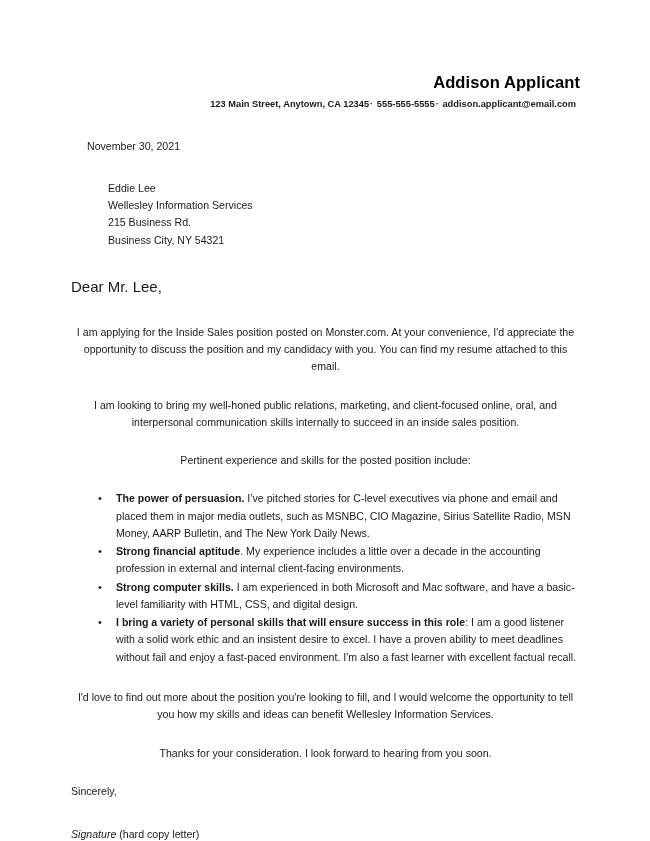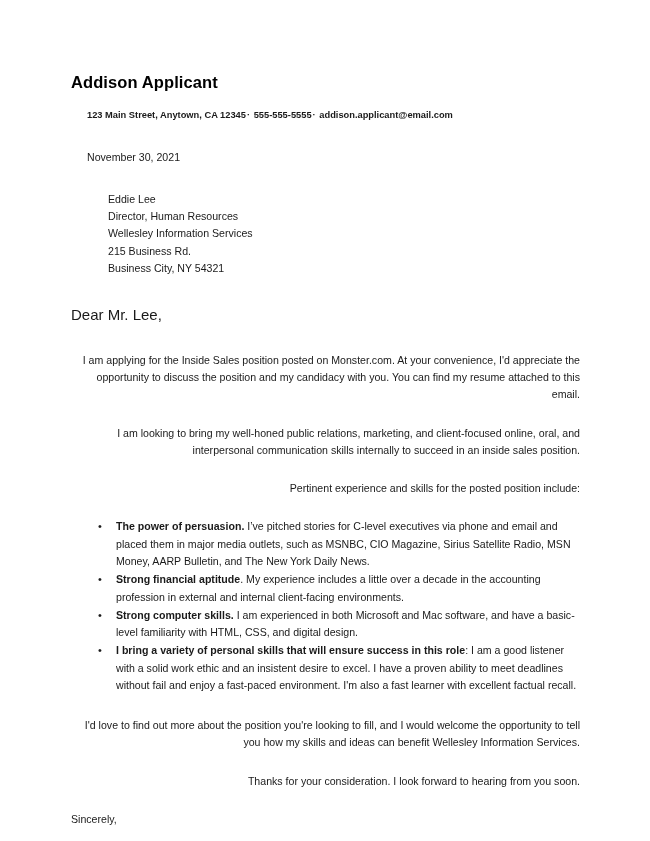--- a/index.html
+++ b/index.html
@@ -21,36 +21,36 @@
     position: absolute;
     left: 0;
     top: 0;
     width: 650px;
     padding: 72px 70px 0 71px;
     box-sizing: border-box;
   }
 
   
   .letterhead {
-    text-align: left;
+    text-align: right;
     margin-bottom: 28px;
   }
   .applicant-name {
     font-size: 16.5px;
     font-weight: bold;
     letter-spacing: 0.1px;
     line-height: 1.25;
     margin: 0 0 5px 0;
     color: #000000;
   }
   .contact-line {
     font-size: 9.3px;
     font-weight: bold;
     line-height: 1.3;
-    margin: 16px;
+    margin: 4px;
     color: #1a1a1a;
   }
   .contact-sep {
     padding: 0 1px;
   }
 
   
   .date-line {
     font-size: 10.6px;
     line-height: 1.55;
@@ -66,21 +66,21 @@
   }
   .salutation {
     font-size: 15px;
     line-height: 1.6;
     margin: 0 0 25px 0;
   }
   .para {
     font-size: 10.6px;
     line-height: 1.63;
     margin: 0 0 21px 0;
-    text-align: right;
+    text-align: center;
   }
   .para-intro {
     margin-bottom: 21px;
   }
 
   
   .skills-list {
     list-style: none;
     margin: 0 0 23px 0;
     padding: 0;
@@ -129,21 +129,20 @@
       <div class="applicant-name">Addison Applicant</div>
       <div class="contact-line">
         <span>123 Main Street, Anytown, CA 12345</span><span class="contact-sep">·</span> <span>555-555-5555</span><span class="contact-sep">·</span> <span>addison.applicant@email.com</span>
       </div>
     </div>
 
     <div class="date-line">November 30, 2021</div>
 
     <div class="recipient">
       <div class="recipient-line">Eddie Lee</div>
-      <div class="recipient-line">Director, Human Resources</div>
       <div class="recipient-line">Wellesley Information Services</div>
       <div class="recipient-line">215 Business Rd.</div>
       <div class="recipient-line">Business City, NY 54321</div>
     </div>
 
     <div class="salutation">Dear Mr. Lee,</div>
 
     <p class="para">I am applying for the Inside Sales position posted on Monster.com. At your convenience, I'd appreciate the opportunity to discuss the position and my candidacy with you. You can find my resume attached to this email.</p>
     <p class="para">I am looking to bring my well-honed public relations, marketing, and client-focused online, oral, and interpersonal communication skills internally to succeed in an inside sales position.</p>
     <p class="para para-intro">Pertinent experience and skills for the posted position include:</p>

